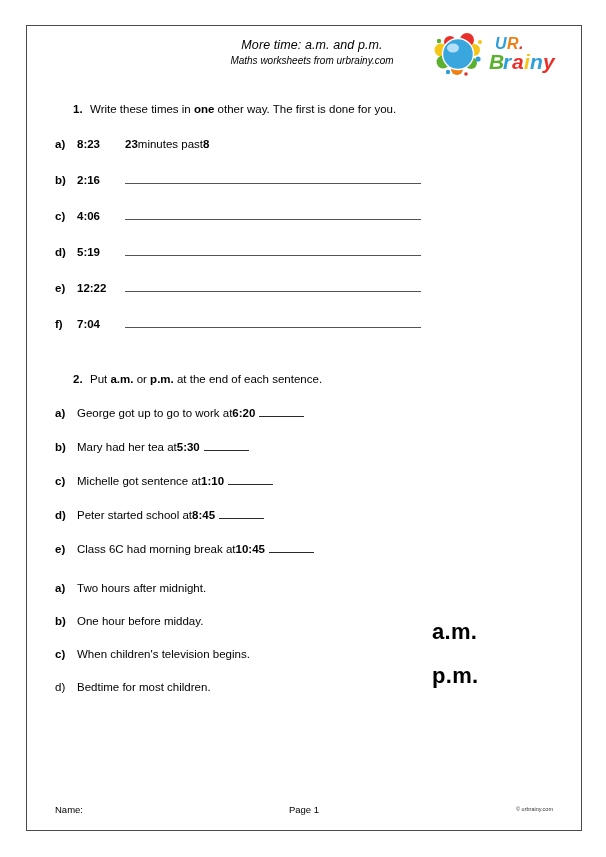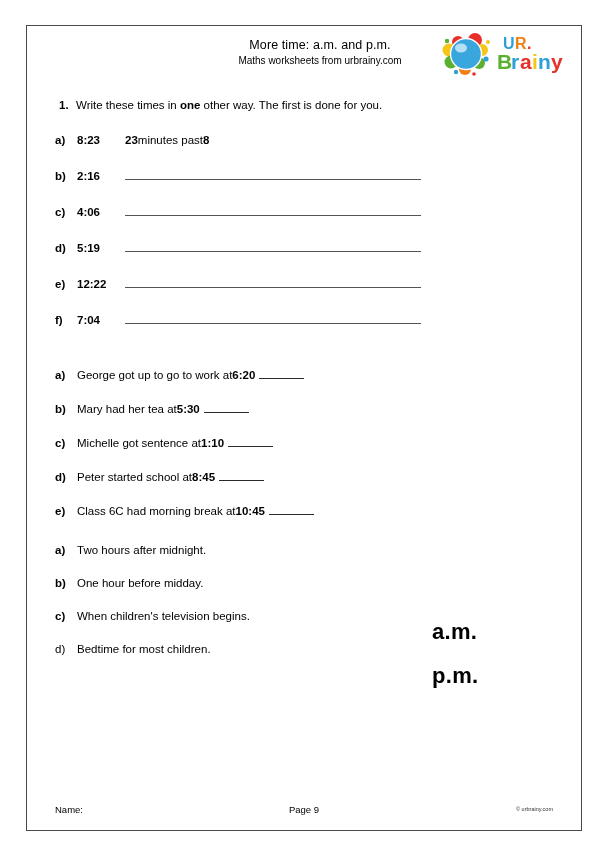--- a/index.html
+++ b/index.html
@@ -22,24 +22,25 @@
     width: 556px;
     height: 806px;
     border: 1px solid #4a4a4a;
     box-sizing: border-box;
     background: #ffffff;
   }
 
   
   .header {
     position: absolute;
-    left: 16px;
+    left: 8px;
     top: 0;
     width: 100%;
     height: 58px;
+    font-style: italic;
   }
   .header-titles {
     position: absolute;
     left: 0;
     top: 11px;
     width: 100%;
     text-align: center;
   }
   .title {
     font-size: 12.5px;
@@ -67,21 +68,21 @@
   .content {
     position: absolute;
     left: 28px;
     top: 58px;
     right: 12px;
   }
 
   .q-head {
     font-size: 11.5px;
     line-height: 15px;
-    margin: 4px;
+    margin: 18px;
     white-space: nowrap;
   }
   .q-num {
     font-weight: bold;
     display: inline-block;
     width: 17px;
   }
   .item {
     font-size: 11.5px;
     line-height: 15px;
@@ -252,20 +253,23 @@
       </div>
 
       <div class="item row">
         <span class="item-letter">f)</span>
           <span class="time">7:04</span>
           <span class="blank-long"></span>
       </div>
     </div>
 
     <div class="section sec2">
+      <div class="q-head">
+        <span class="q-num">2.</span><span>Put </span><span class="b">a.m.</span><span> or </span><span class="b">p.m.</span><span> at the end of each sentence.</span>
+      </div>
 
       <div class="item row">
         <span class="item-letter">a)</span>
           <span>George got up to go to work at </span>
           <span class="b">6:20</span>
           <span class="blank-short"></span>
       </div>
 
       <div class="item row">
         <span class="item-letter">b)</span>
@@ -321,17 +325,17 @@
 
   </div>
 
   <div class="ampm-block">
     <div>a.m.</div>
     <div>p.m.</div>
   </div>
 
   <div class="footer">
     <div class="footer-name">Name:</div>
-    <div class="footer-page">Page 9</div>
+    <div class="footer-page">Page 1</div>
     <div class="footer-copy">© urbrainy.com</div>
   </div>
 
 </div>
 
 </body></html>

